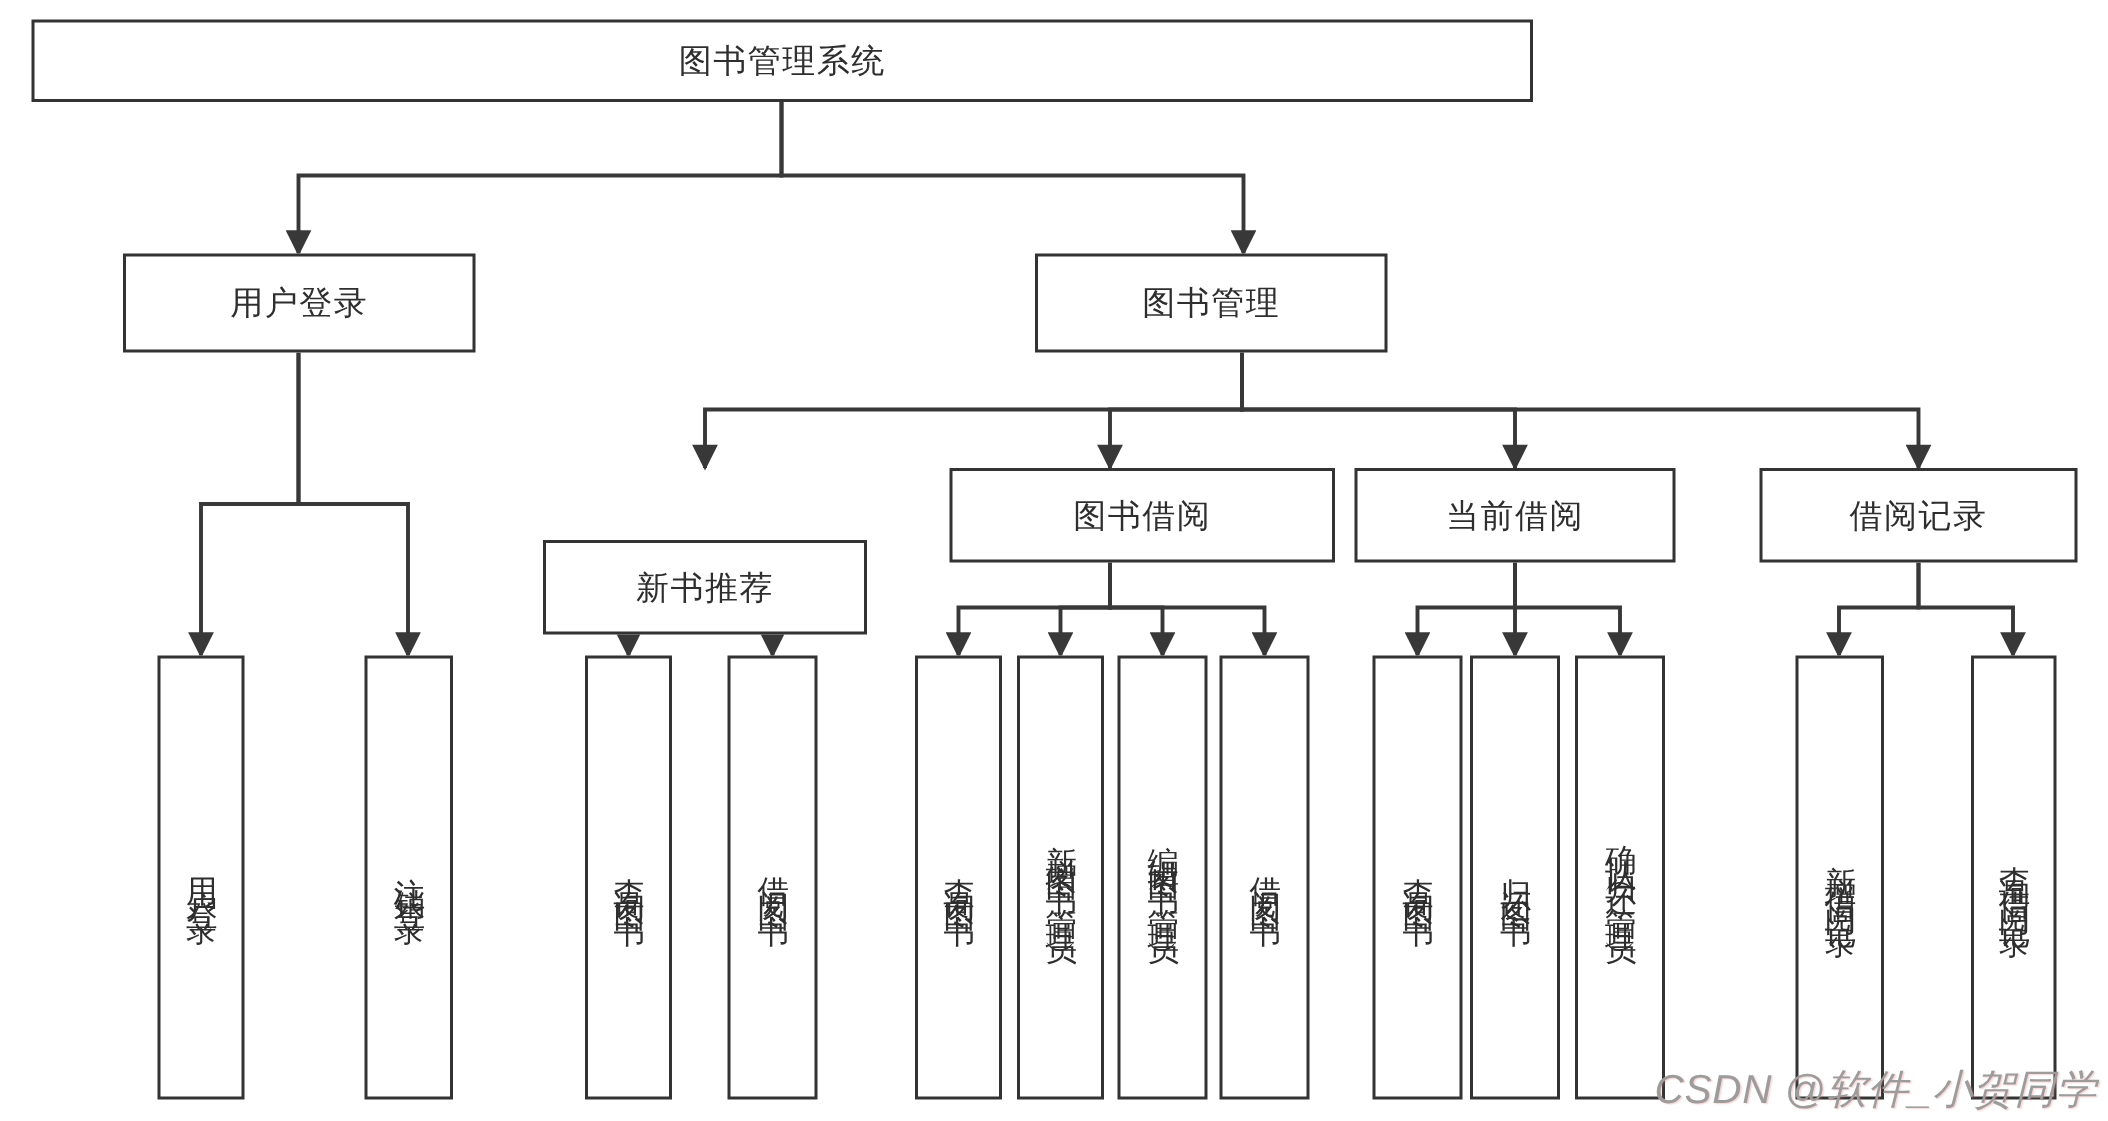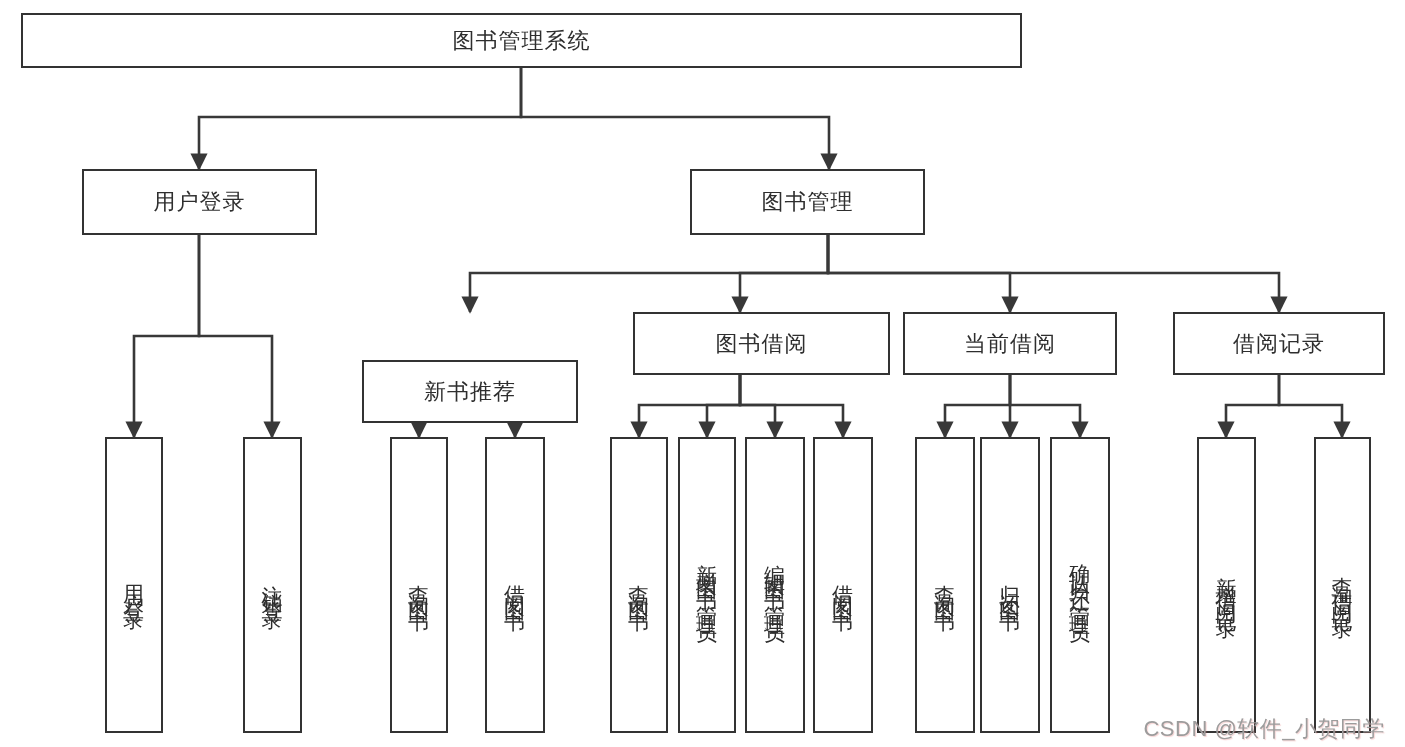--- a/index.html
+++ b/index.html
@@ -53,27 +53,28 @@
   .node .v-label {
     writing-mode: vertical-lr;
     font-size: 21px;
     letter-spacing: 8.5px;
     line-height: 1;
     white-space: nowrap;
   }
 
   .watermark {
     position: absolute;
-    right: 20px;
+    right: 7px;
     bottom: 3px;
-    font-size: 22px;
+    font-size: 27px;
     color: var(--watermark);
     letter-spacing: 0.5px;
     text-shadow: 1px 1px 1px rgba(226, 110, 110, 0.30);
     white-space: nowrap;
+    font-style: italic;
   }
 </style>
 </head>
 <body>
 
 <div class="canvas">
 
   <svg class="edges-svg" viewBox="0 0 1405 747">
     <defs>
       <marker id="arrow" viewBox="0 0 10 10" refX="9" refY="5" markerWidth="8.6" markerHeight="6.6" orient="auto">

